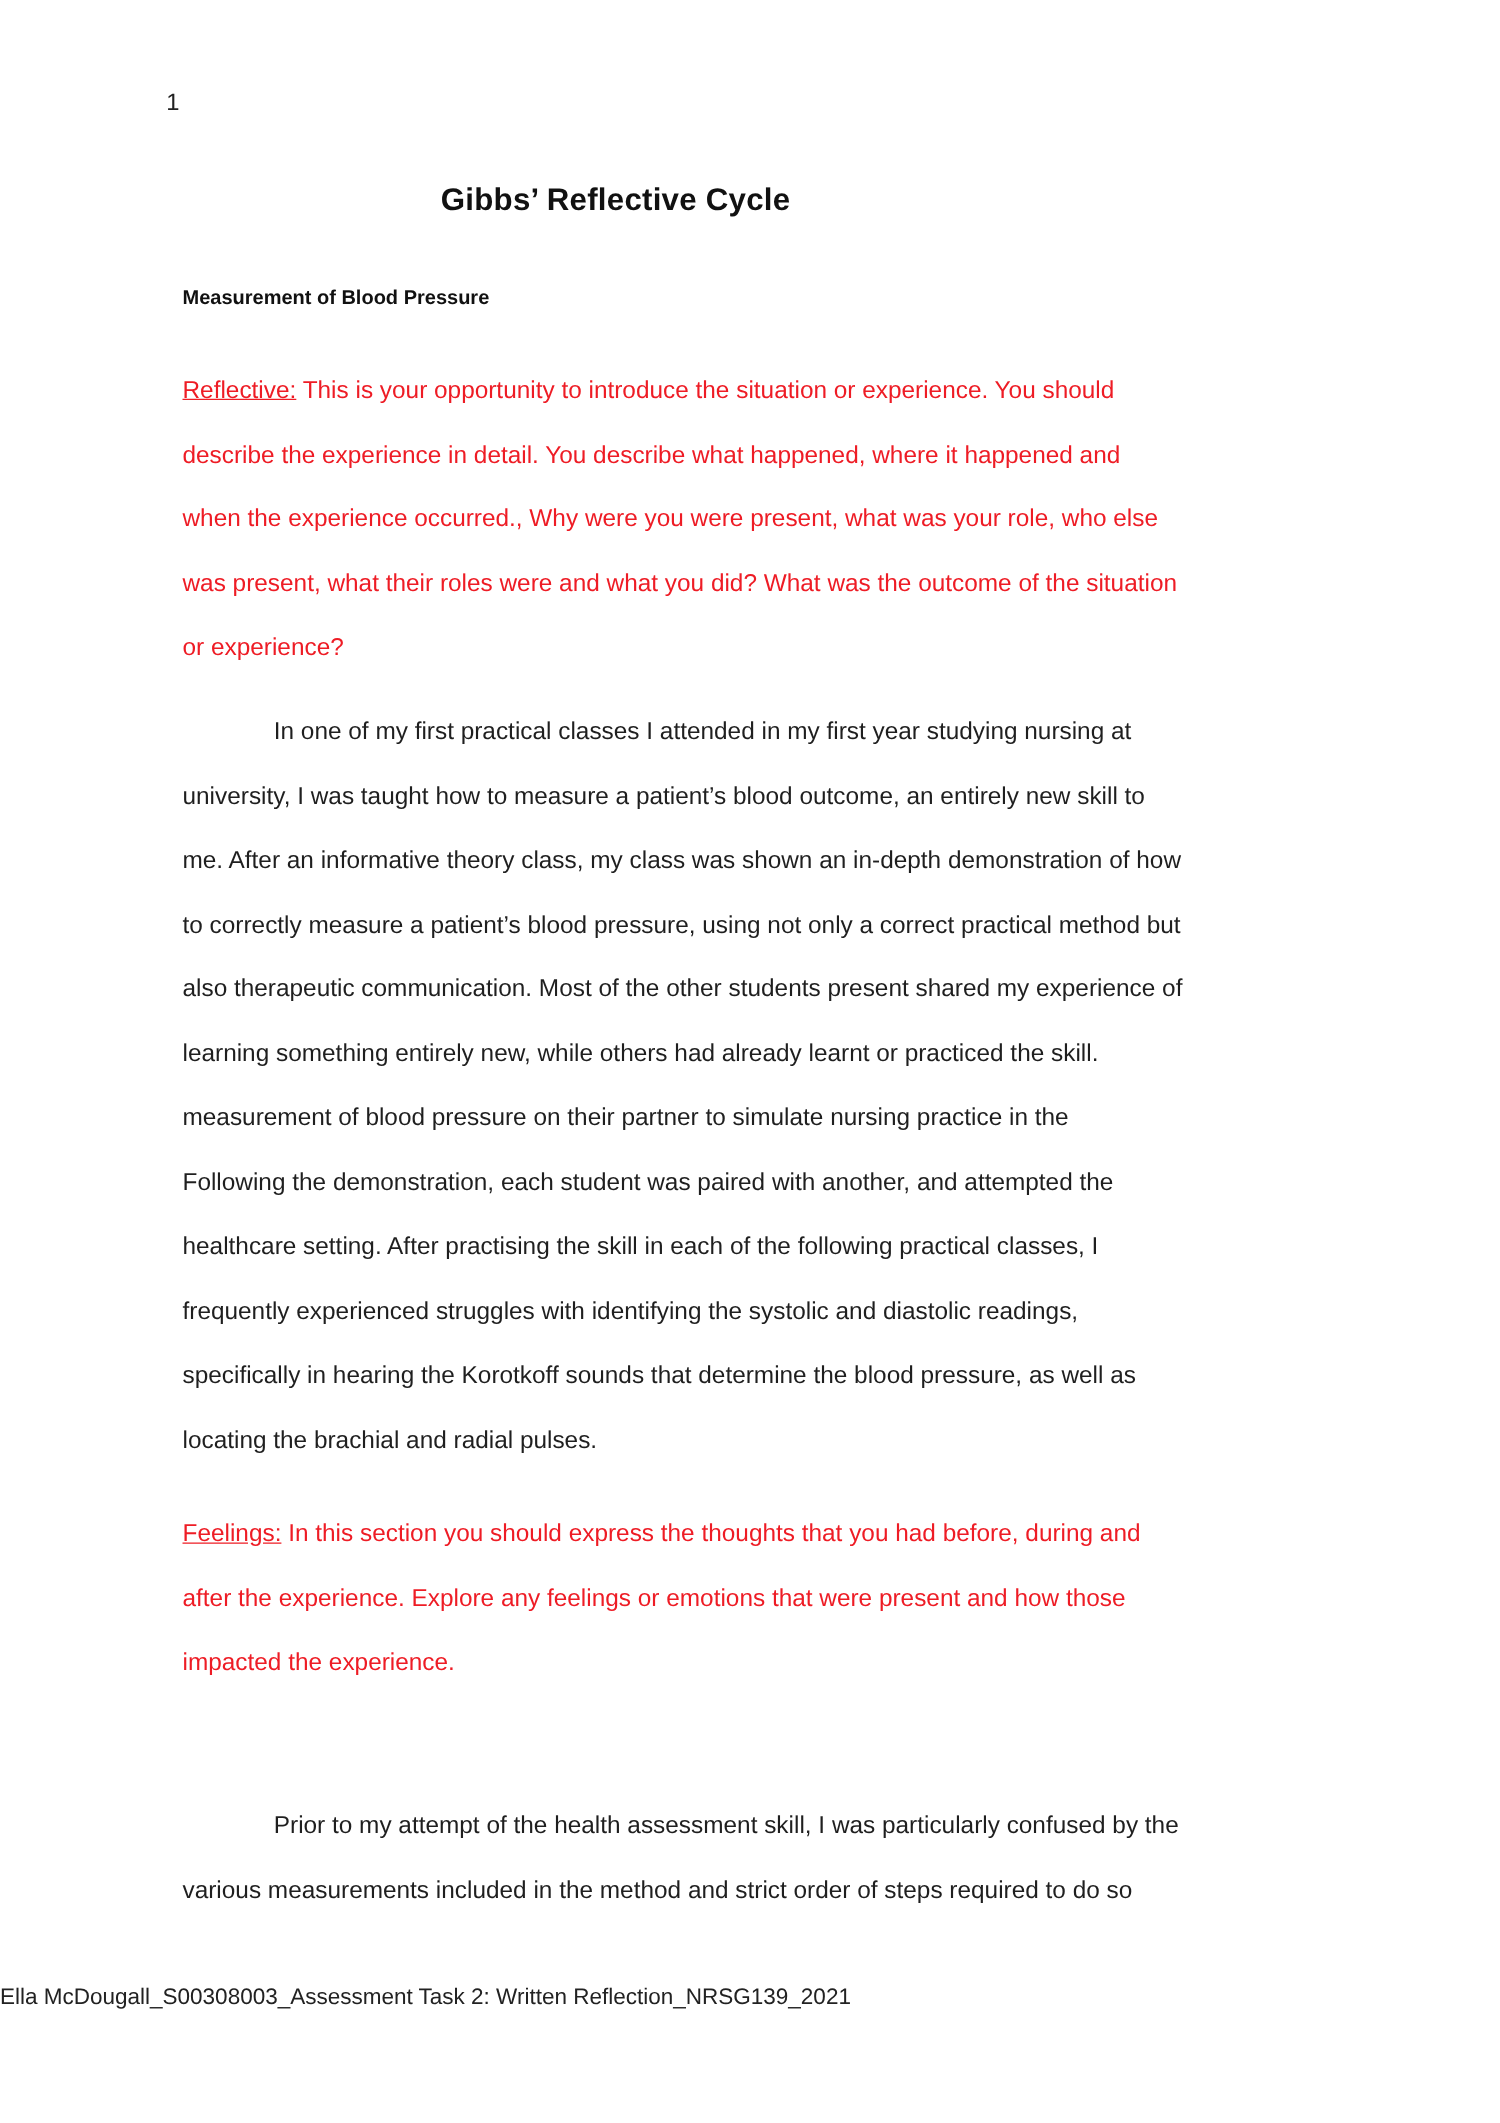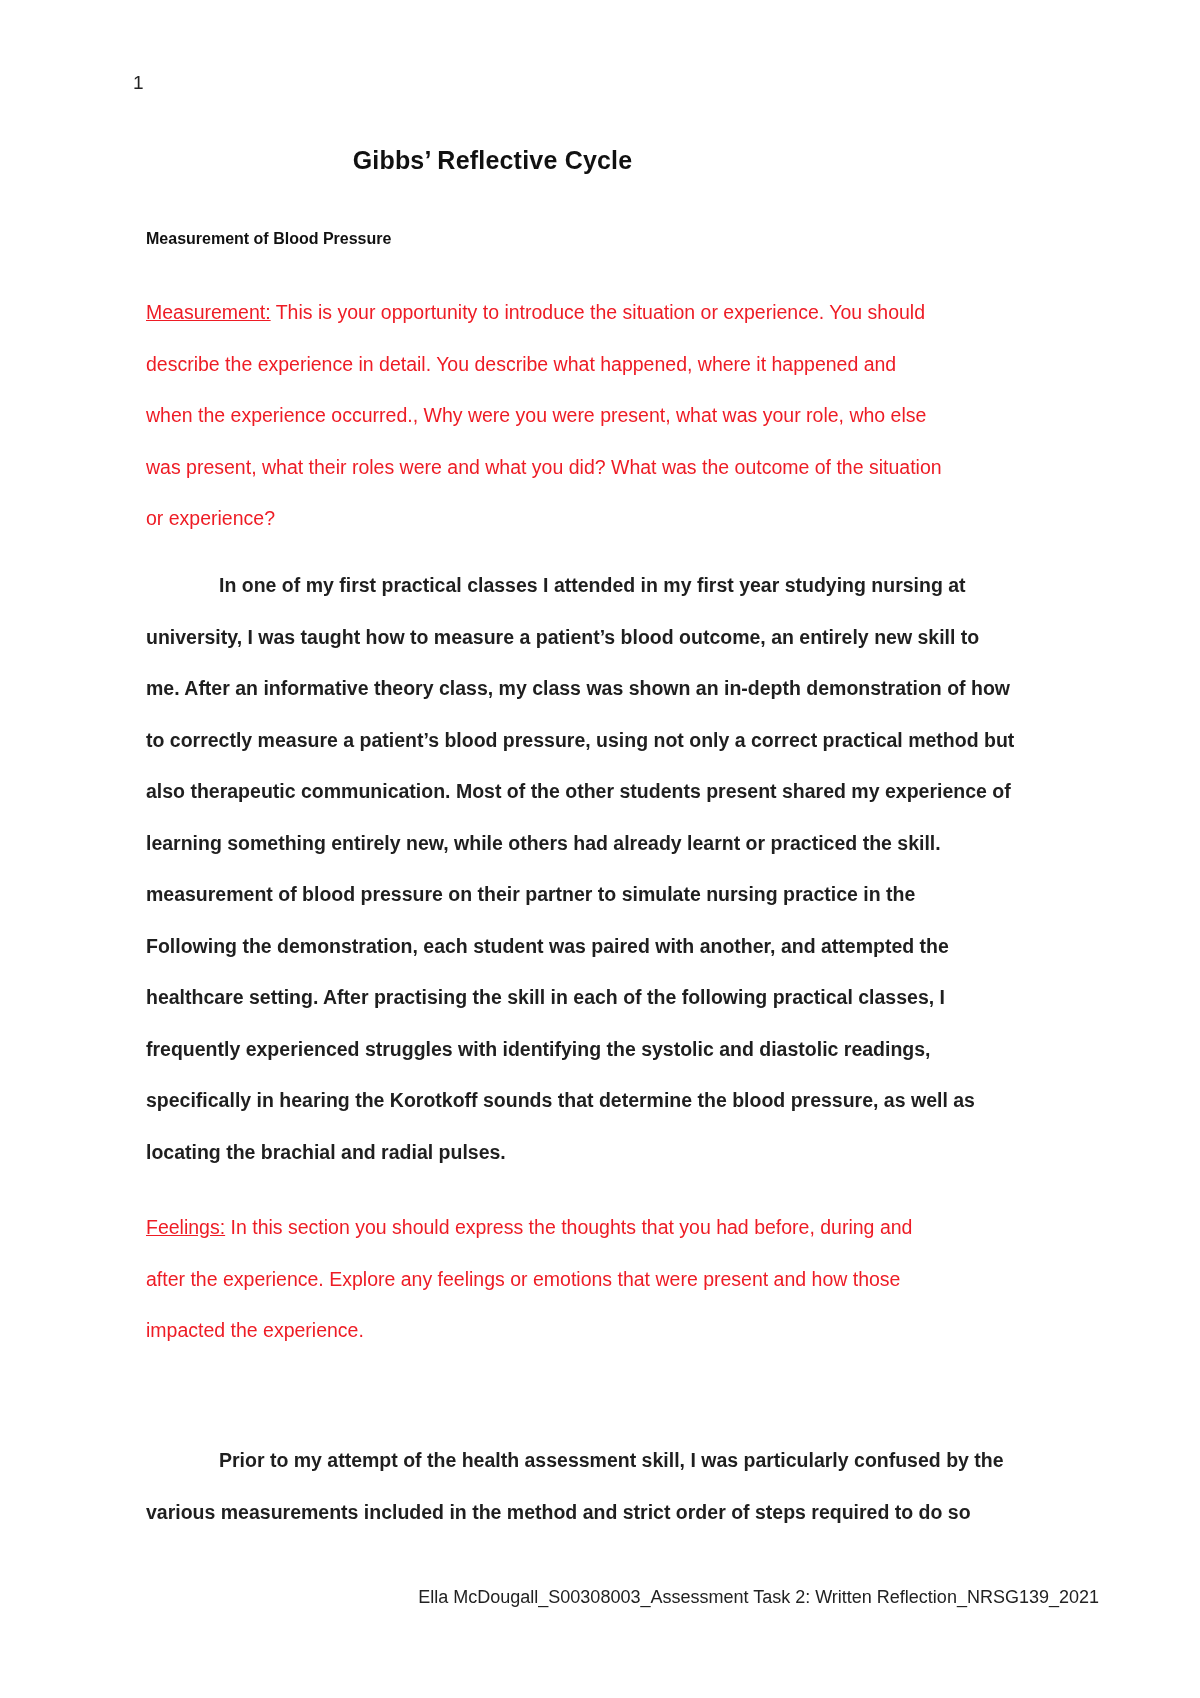--- a/index.html
+++ b/index.html
@@ -56,21 +56,20 @@
       line-height: 51.5px;
     }
     .prompt {
       color: #ee1c25;
     }
     .prompt .label {
       text-decoration: underline;
     }
     .body-text {
       color: #1f1f1f;
-      font-weight: bold;
     }
     .body-text .line {
       display: block;
       white-space: nowrap;
     }
     .prompt .line {
       display: block;
       white-space: nowrap;
     }
     .indent {
@@ -78,39 +77,38 @@
     }
     #desc-prompt { top: 287px; }
     #desc-body { top: 560px; }
     #feel-prompt { top: 1202px; }
     #feel-body { top: 1435px; }
     .footer {
       position: absolute;
       left: 0;
       width: 1088px;
       top: 1587px;
-      text-align: right;
+      text-align: left;
       font-size: 18px;
       color: #222;
-      margin-left: 11px;
     }
   </style>
 </head>
 <body>
 
 <div class="page">
 
   <div class="page-number">1</div>
 
   <div class="title">Gibbs’ Reflective Cycle</div>
 
   <div class="subtitle">Measurement of Blood Pressure</div>
 
   <div class="block prompt" id="desc-prompt">
-    <span class="line"><span class="label">Measurement:</span><span> This is your opportunity to introduce the situation or experience. You should</span></span>
+    <span class="line"><span class="label">Reflective:</span><span> This is your opportunity to introduce the situation or experience. You should</span></span>
     <span class="line">describe the experience in detail. You describe what happened, where it happened and</span>
     <span class="line">when the experience occurred., Why were you were present, what was your role, who else</span>
     <span class="line">was present, what their roles were and what you did? What was the outcome of the situation</span>
     <span class="line">or experience?</span>
   </div>
 
   <div class="block body-text" id="desc-body">
     <span class="line indent">In one of my first practical classes I attended in my first year studying nursing at</span>
     <span class="line">university, I was taught how to measure a patient’s blood outcome, an entirely new skill to</span>
     <span class="line">me. After an informative theory class, my class was shown an in-depth demonstration of how</span>

